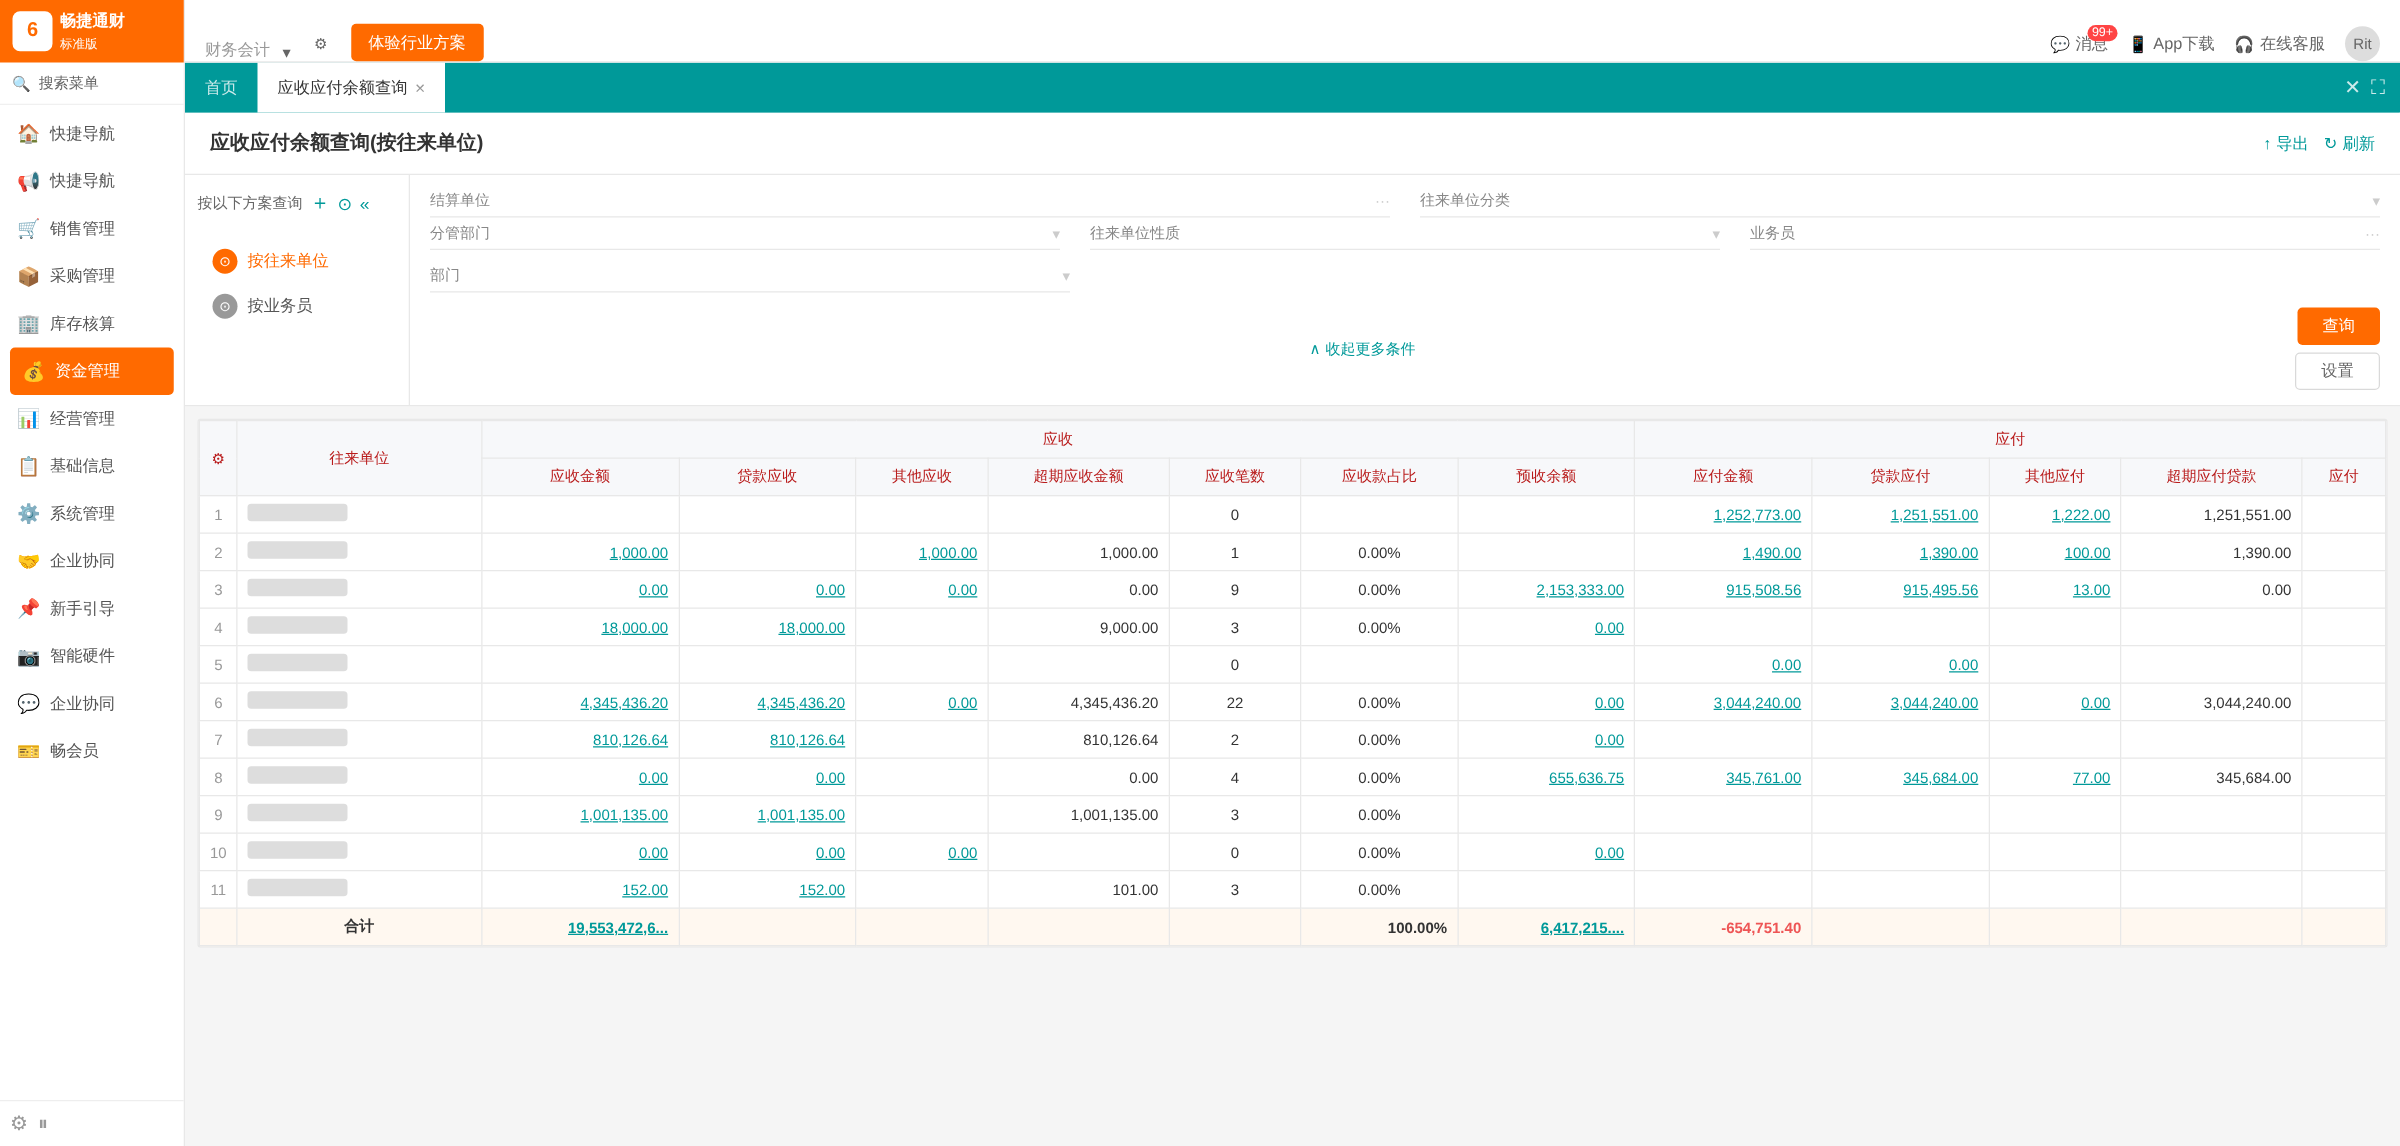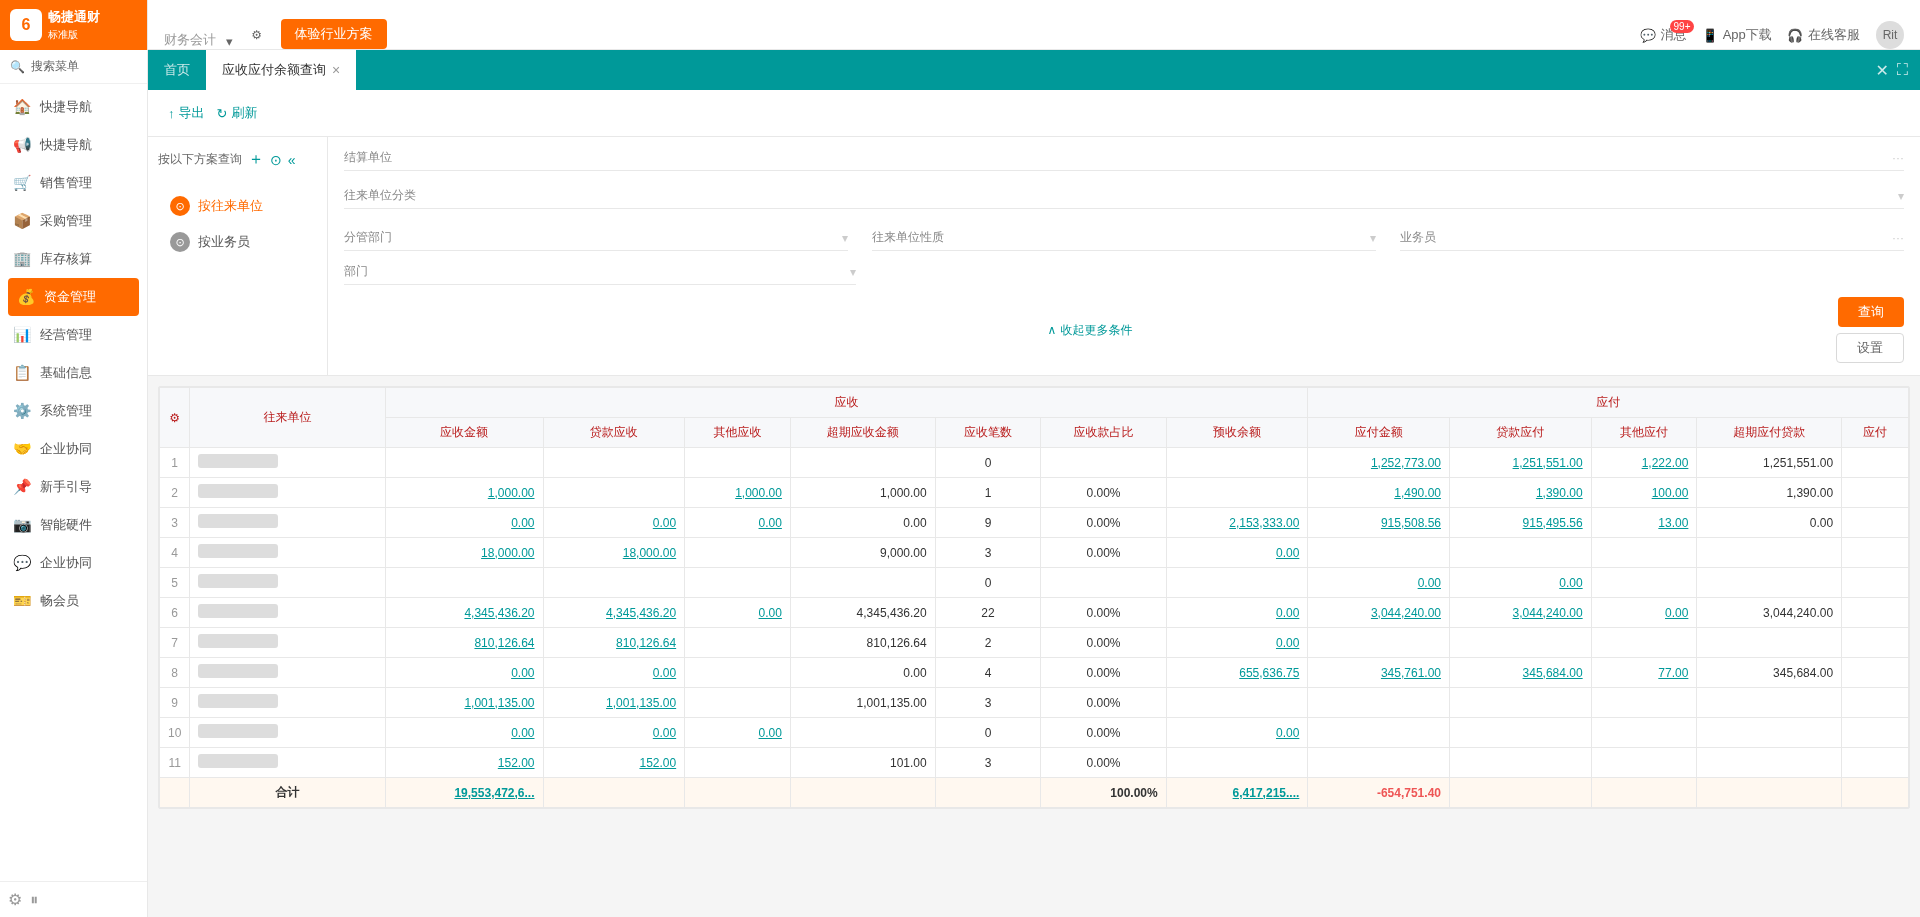--- a/index.html
+++ b/index.html
@@ -216,20 +216,21 @@
   </div>
   <div class="tab-bar-actions">
     <span class="tab-action-btn">✕</span>
     <span class="tab-action-btn">⛶</span>
   </div>
 </div>
 
 <div class="main-content">
 
   <div class="page-header">
+    <div class="page-title">应收应付余额查询(按往来单位)</div>
     <div class="page-header-actions">
       <div class="action-btn">
         <span>↑</span>
         <span>导出</span>
       </div>
       <div class="action-btn">
         <span>↻</span>
         <span>刷新</span>
       </div>
     </div>
@@ -251,21 +252,21 @@
         </div>
         <div class="left-nav-option">
           <span class="opt-icon opt-icon-gray">⊙</span>
           <span>按业务员</span>
         </div>
       </div>
     </div>
 
     <div style="flex:1; padding:12px 16px; position:relative;">
 
-      <div style="display:grid; grid-template-columns:1fr; gap:16px 24px; margin-bottom:20px;">
+      <div style="display:grid; grid-template-columns:1fr 1fr; gap:0 24px; margin-bottom:4px;">
         <div class="filter-field">
           <label>结算单位</label>
           <div class="filter-field-input">
             <input type="text" style="border: none; outline: none; font-size: 12px; flex: 1 1 0%; background: transparent;">
             <span style="color:#ccc;cursor:pointer;">···</span>
           </div>
         </div>
         <div class="filter-field">
           <label>往来单位分类</label>
           <div class="filter-field-input">

